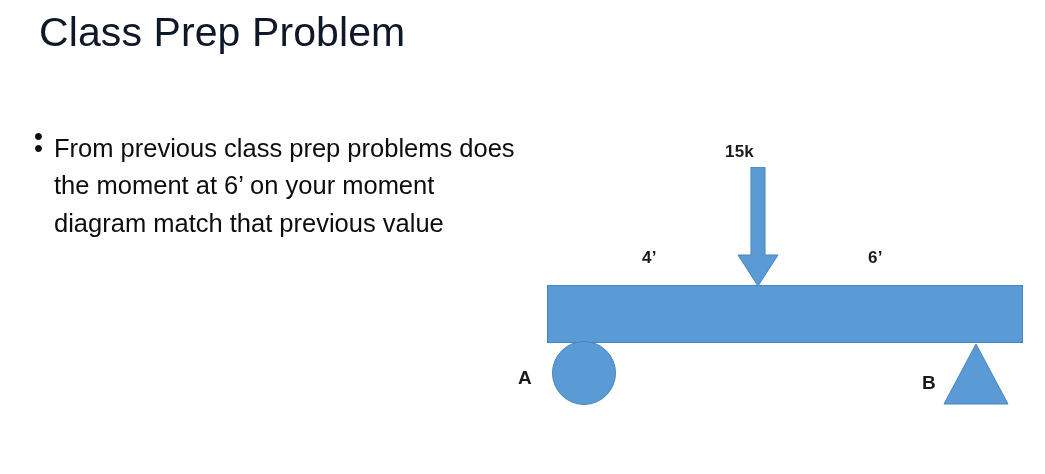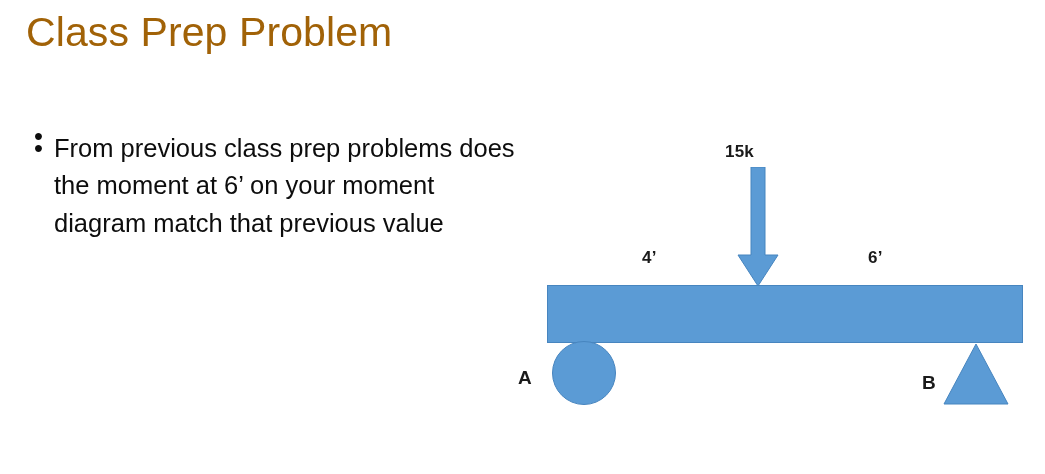--- a/index.html
+++ b/index.html
@@ -16,26 +16,26 @@
     position: relative;
     width: 1045px;
     height: 474px;
     background: #ffffff;
     overflow: hidden;
   }
 
   
   #slide-title {
     position: absolute;
-    left: 26px;
+    left: 39px;
     top: 8px;
     font-size: 41px;
     line-height: 1.2;
     font-weight: 300;
-    color: #a16207;
+    color: #0f172a;
     letter-spacing: 0.1px;
     white-space: nowrap;
   }
 
   
   #bullet-list {
     position: absolute;
     left: 28px;
     top: 118px;
     width: 500px;

